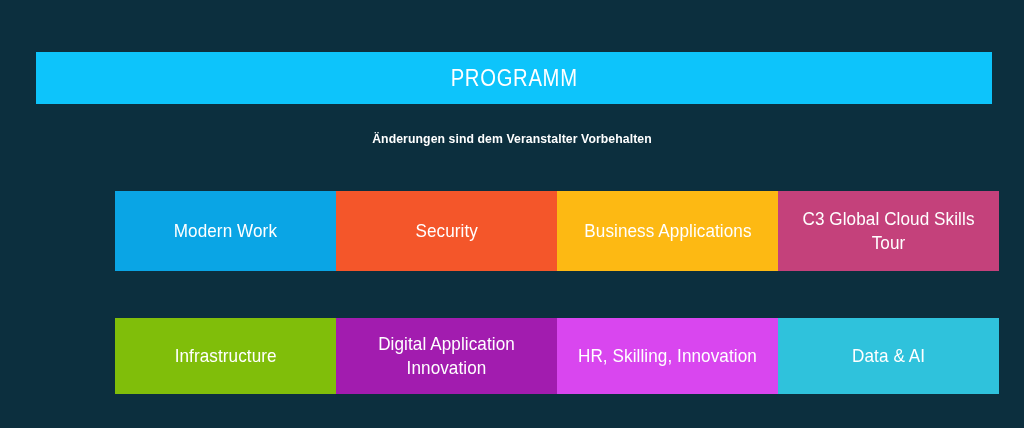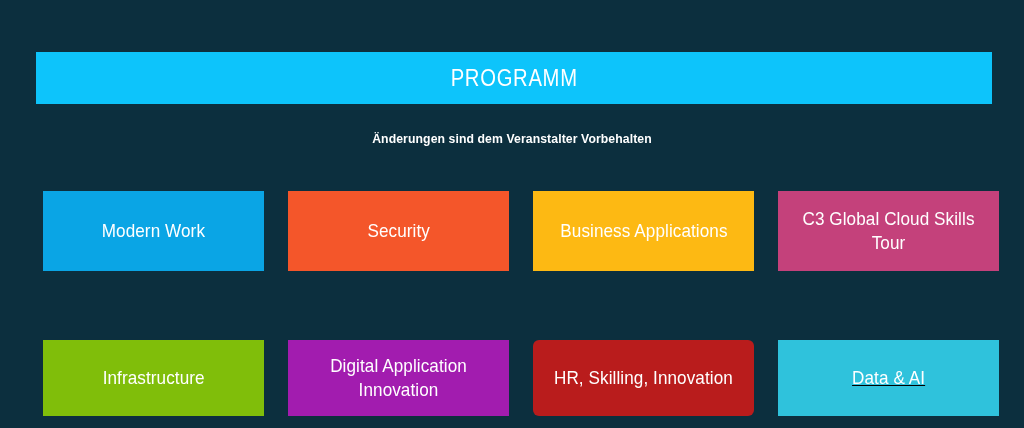--- a/index.html
+++ b/index.html
@@ -62,25 +62,25 @@
     transform-origin: center top;
     white-space: nowrap;
   }
 
   
   .tile-row {
     position: absolute;
     left: 36px;
     width: 956px;
     display: flex;
-    justify-content: space-between;
+    justify-content: flex-end;
     padding-left: 7px;
   }
   #row-1 { top: 191px; }
-  #row-2 { top: 340px; }
+  #row-2 { top: 318px; }
 
   .tile {
     width: 221px;
     display: flex;
     align-items: center;
     justify-content: center;
     text-align: center;
     box-sizing: border-box;
     padding: 4px 8px;
   }
@@ -124,21 +124,21 @@
     </div>
   </div>
 
   <div class="tile-row" id="row-2">
     <div class="tile" style="background-color: rgb(128, 190, 10);">
       <span class="tile-label">Infrastructure</span>
     </div>
     <div class="tile" style="background-color: #a21caf;">
       <span class="tile-label">Digital Application Innovation</span>
     </div>
-    <div class="tile" style="background-color: #b91c1c; border-radius: 6px;">
+    <div class="tile" style="background-color: #d946ef;">
       <span class="tile-label">HR, Skilling, Innovation</span>
     </div>
-    <div class="tile" style="background-color: rgb(47, 194, 220); text-decoration: underline;">
+    <div class="tile" style="background-color: rgb(47, 194, 220);">
       <span class="tile-label">Data &amp; AI</span>
     </div>
   </div>
 
 </div>
 
 </body></html>

